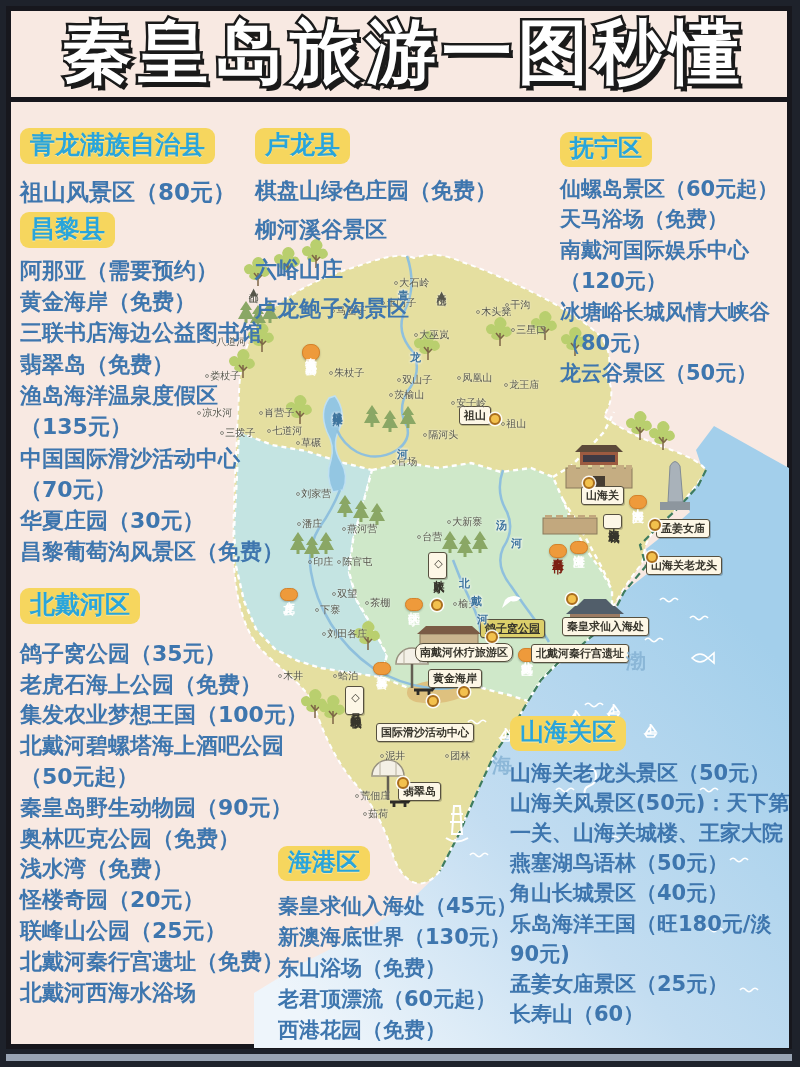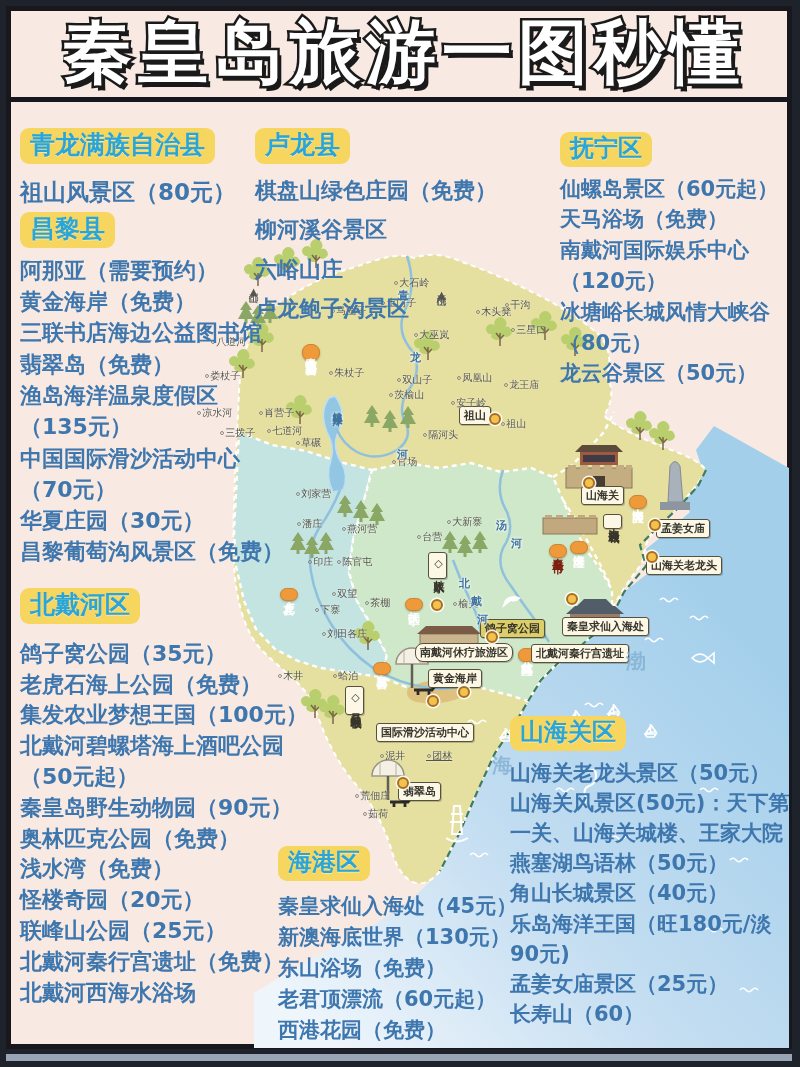--- a/index.html
+++ b/index.html
@@ -225,21 +225,21 @@
     <div class="pill" style="left: 570px; top: 541px;">海港区</div>
     <div class="pill" style="left: 629px; top: 495px;">山海关区</div>
     <div class="poibox" style="left: 459px; top: 406px;">祖山</div>
     <div class="poibox" style="left: 581px; top: 486px;">山海关</div>
     <div class="poibox vert" style="left: 603px; top: 514px;">山海关长城</div>
     <div class="poibox" style="left: 656px; top: 519px;">孟姜女庙</div>
     <div class="poibox" style="left: 646px; top: 556px;">山海关老龙头</div>
     <div class="poibox" style="left: 562px; top: 617px;">秦皇求仙入海处</div>
     <div class="poibox" style="left: 531px; top: 644px;">北戴河秦行宫遗址</div>
     <div class="poibox" style="left: 415px; top: 643px; border-radius: 8px;">南戴河休疗旅游区</div>
-    <div class="poibox olive" style="left: 480px; top: 619px;">鸽子窝公园</div>
+    <div class="poibox olive" style="left: 480px; top: 619px; text-decoration: underline;">鸽子窝公园</div>
     <div class="poibox" style="left: 428px; top: 669px;">黄金海岸</div>
     <div class="poibox" style="left: 376px; top: 723px;">国际滑沙活动中心</div>
     <div class="poibox" style="left: 398px; top: 782px;">翡翠岛</div>
     <div class="poibox vert" style="left: 345px; top: 686px;">◇昌黎地秧歌</div>
     <div class="poibox vert" style="left: 428px; top: 552px;">◇鼓吹乐</div>
     <div class="place vert" style="left: 246px; top: 284px;">都山▲</div>
     <div class="place" style="left: 330px; top: 304px;">∘马圈子</div>
     <div class="place" style="left: 393px; top: 276px;">∘大石岭</div>
     <div class="place" style="left: 380px; top: 296px;">∘土门子</div>
     <div class="place vert" style="left: 434px; top: 286px;">寿桃山▲</div>
@@ -271,21 +271,21 @@
     <div class="place" style="left: 307px; top: 555px;">∘印庄</div>
     <div class="place" style="left: 336px; top: 555px;">∘陈官屯</div>
     <div class="place" style="left: 331px; top: 587px;">∘双望</div>
     <div class="place" style="left: 452px; top: 597px;">∘榆关</div>
     <div class="place" style="left: 314px; top: 603px;">∘下寨</div>
     <div class="place" style="left: 364px; top: 596px;">∘茶棚</div>
     <div class="place" style="left: 321px; top: 627px;">∘刘田各庄</div>
     <div class="place" style="left: 332px; top: 669px;">∘蛤泊</div>
     <div class="place" style="left: 277px; top: 669px;">∘木井</div>
     <div class="place" style="left: 379px; top: 749px;">∘泥井</div>
-    <div class="place" style="left: 426px; top: 749px; text-decoration: underline;">∘团林</div>
+    <div class="place" style="left: 444px; top: 749px;">∘团林</div>
     <div class="place" style="left: 354px; top: 789px;">∘荒佃庄</div>
     <div class="place" style="left: 362px; top: 807px;">∘茹荷</div>
     <div class="water river" style="left: 398px; top: 288px;">青</div>
     <div class="water river" style="left: 410px; top: 350px;">龙</div>
     <div class="water river" style="left: 397px; top: 447px;">河</div>
     <div class="water res" style="left: 330px; top: 404px;">桃林口水库</div>
     <div class="water river" style="left: 496px; top: 518px;">汤</div>
     <div class="water river" style="left: 511px; top: 536px;">河</div>
     <div class="water river" style="left: 459px; top: 576px;">北</div>
     <div class="water river" style="left: 471px; top: 594px;">戴</div>

